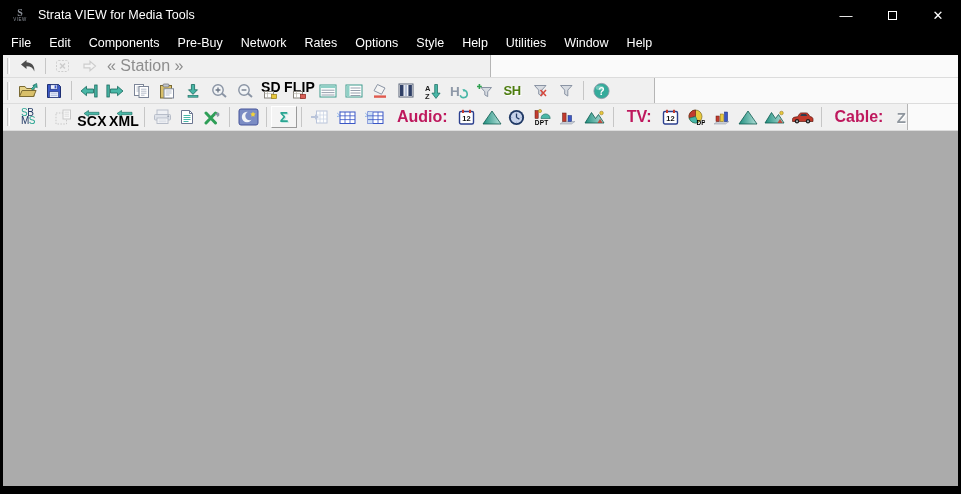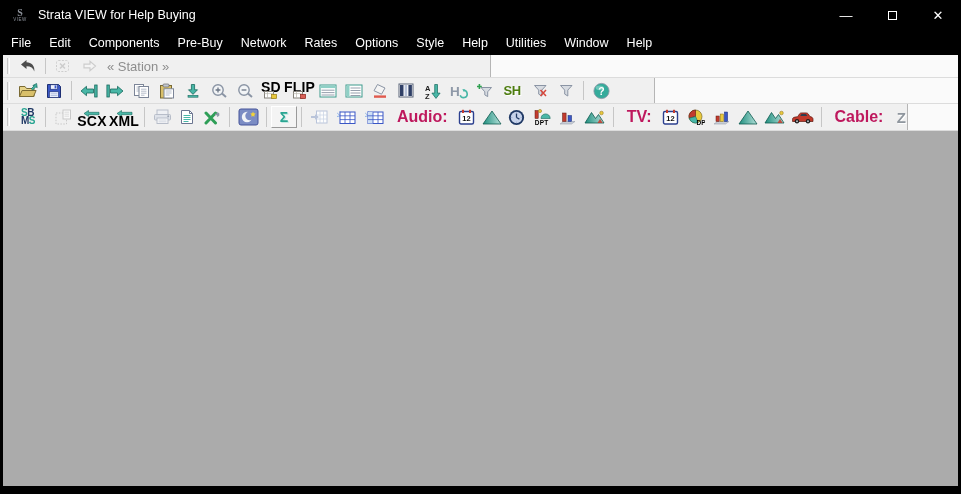--- a/index.html
+++ b/index.html
@@ -21,27 +21,27 @@
   
   .content{flex:1;display:flex;flex-direction:column;border-left:3px solid #000;border-right:3px solid #000;background:#fafafa;min-height:0;}
   .trow{display:flex;align-items:stretch;background:#fafafa;border-bottom:1px solid #dcdcdc;flex:0 0 auto;}
   .r1{height:23px;}.r2{height:26px;}.r3{height:27px;}
   .band{background:#f0f0f0;border-right:1px solid #b5b5b5;display:flex;align-items:center;padding-left:2px;overflow:hidden;}
   .b1{width:488px;}.b2{width:652px;}.b3{width:905px;}
   .grip{width:3px;height:72%;border-left:1px solid #c6c6c6;border-right:1px solid #fff;margin:0 5px 0 2px;flex:0 0 auto;}
   .tsep{width:1px;height:76%;background:#c6c6c6;margin:0 4px;flex:0 0 auto;}
   .tbtn{height:22px;min-width:26px;display:flex;align-items:center;justify-content:center;flex:0 0 auto;position:relative;}
   .latched{border:1px solid;border-color:#ffffff #9a9a9a #9a9a9a #ffffff;background:#f4f4f4;}
-  .station-label{font-size:13px;color:#8d8d8d;margin-left:5px;white-space:nowrap;}
+  .station-label{font-size:16px;color:#8d8d8d;margin-left:5px;white-space:nowrap;}
   .tlabel{font-size:16px;font-weight:600;color:#be185d;margin:0 7px 0 9px;white-space:nowrap;}
   .ticon{display:flex;flex-direction:column;align-items:center;line-height:1;}
   .microtext{font-size:6.5px;font-weight:800;color:#000;line-height:7px;letter-spacing:.2px;}
   .microtext.gray{color:#a7adb6;}
   .texticon{font-weight:800;font-size:14px;color:#000;letter-spacing:.2px;line-height:8px;}
-  .sbms{display:flex;flex-direction:column;line-height:8.5px;font-weight:700;font-size:10px;letter-spacing:-.5px;}
+  .sbms{display:flex;flex-direction:column;line-height:8.5px;font-weight:400;font-size:10px;letter-spacing:-.5px;}
   .c-teal{color:#2aa592;}.c-navy{color:#1f3864;}
   .sh-letters{font-size:13px;font-weight:800;color:#4d7c0f;text-shadow:1px 1px 0 #fff;letter-spacing:-.5px;}
   .z-letter{font-size:15px;font-weight:800;color:#8f969e;text-shadow:1px 1px 0 #fff;}
   .sigma-glyph{font-size:14px;font-weight:800;color:#2aa592;text-shadow:1px 1px 0 #c2e8e1;line-height:14px;}
   
   .workspace{flex:1;background:#ababab;}
   svg{display:block;}
   svg text{font-family:"Liberation Sans",sans-serif;}
 </style>
 </head>
@@ -56,21 +56,21 @@
   </defs>
 </svg>
 
 <div class="window">
 
   <div class="titlebar">
     <div class="appicon">
       <span class="app-s">S</span>
       <span class="app-view">VIEW</span>
     </div>
-    <div class="title">Strata VIEW for Help Buying</div>
+    <div class="title">Strata VIEW for Media Tools</div>
     <div class="wincontrols">
       <span class="wbtn">—</span>
       <span class="wbtn">
           <span class="maxbox"></span>
         </span>
       <span class="wbtn">✕</span>
     </div>
   </div>
 
   <div class="menubar">

